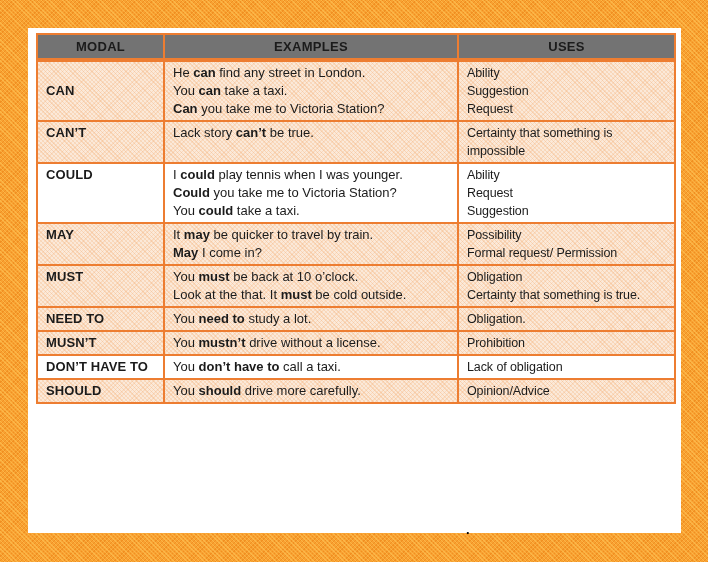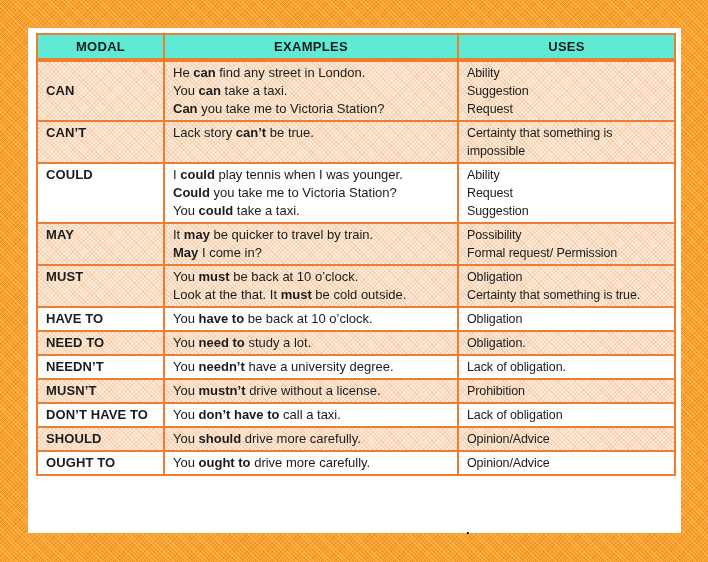--- a/index.html
+++ b/index.html
@@ -39,21 +39,21 @@
 
   th, td { border: 2px solid #ED7D31; }
 
   th {
     height: 21px;
     padding: 1px 4px;
     font-size: 13px;
     font-weight: bold;
     letter-spacing: 0.3px;
     text-align: center;
-    background: #5eead4;
+    background: #737373;
     border-bottom: 4px solid #ED7D31;
   }
 
   td {
     vertical-align: top;
     padding: 2px 8px;
     font-size: 13px;
     line-height: 18px;
     background: #FFFFFF;
   }
@@ -161,45 +161,27 @@
             <td class="modal-cell">MUST</td>
             <td class="examples-cell">
               <div><span>You </span><b>must</b><span> be back at 10 o’clock.</span></div>
               <div><span>Look at the that. It </span><b>must</b><span> be cold outside.</span></div>
             </td>
             <td class="uses-cell">
               <div>Obligation</div>
               <div>Certainty that something is true.</div>
             </td>
           </tr>
-          <tr>
-            <td class="modal-cell">HAVE TO</td>
-            <td class="examples-cell">
-              <div><span>You </span><b>have to</b><span> be back at 10 o’clock.</span></div>
-            </td>
-            <td class="uses-cell">
-              <div>Obligation</div>
-            </td>
-          </tr>
           <tr class="shaded">
             <td class="modal-cell">NEED TO</td>
             <td class="examples-cell">
               <div><span>You </span><b>need to</b><span> study a lot.</span></div>
             </td>
             <td class="uses-cell">
               <div>Obligation.</div>
-            </td>
-          </tr>
-          <tr>
-            <td class="modal-cell">NEEDN’T</td>
-            <td class="examples-cell">
-              <div><span>You </span><b>needn’t</b><span> have a university degree.</span></div>
-            </td>
-            <td class="uses-cell">
-              <div>Lack of obligation.</div>
             </td>
           </tr>
           <tr class="shaded">
             <td class="modal-cell">MUSN’T</td>
             <td class="examples-cell">
               <div><span>You </span><b>mustn’t</b><span> drive without a license.</span></div>
             </td>
             <td class="uses-cell">
               <div>Prohibition</div>
             </td>
@@ -210,29 +192,20 @@
               <div><span>You </span><b>don’t have to</b><span> call a taxi.</span></div>
             </td>
             <td class="uses-cell">
               <div>Lack of obligation</div>
             </td>
           </tr>
           <tr class="shaded">
             <td class="modal-cell">SHOULD</td>
             <td class="examples-cell">
               <div><span>You </span><b>should</b><span> drive more carefully.</span></div>
-            </td>
-            <td class="uses-cell">
-              <div>Opinion/Advice</div>
-            </td>
-          </tr>
-          <tr>
-            <td class="modal-cell">OUGHT TO</td>
-            <td class="examples-cell">
-              <div><span>You </span><b>ought to</b><span> drive more carefully.</span></div>
             </td>
             <td class="uses-cell">
               <div>Opinion/Advice</div>
             </td>
           </tr>
         </tbody>
     </table>
   </div>
   <span class="stray-dot">.</span>
 </div>

